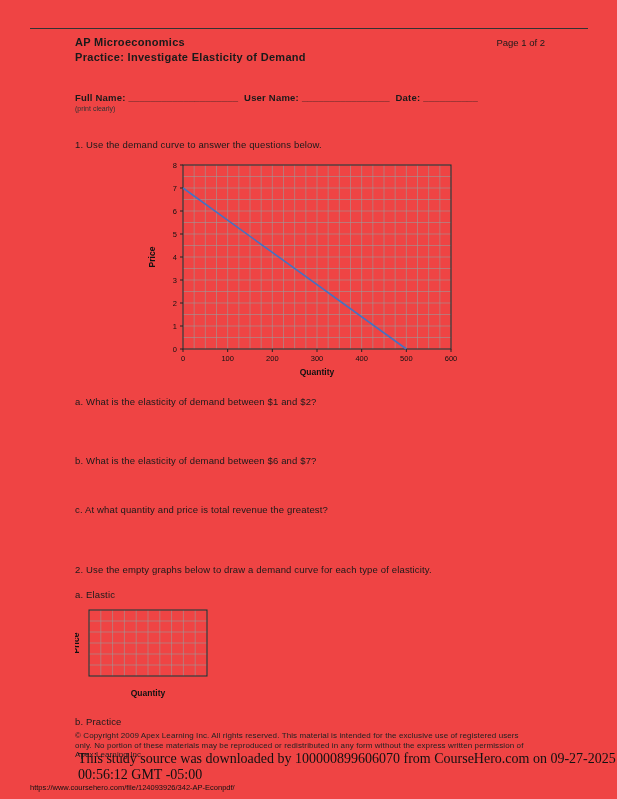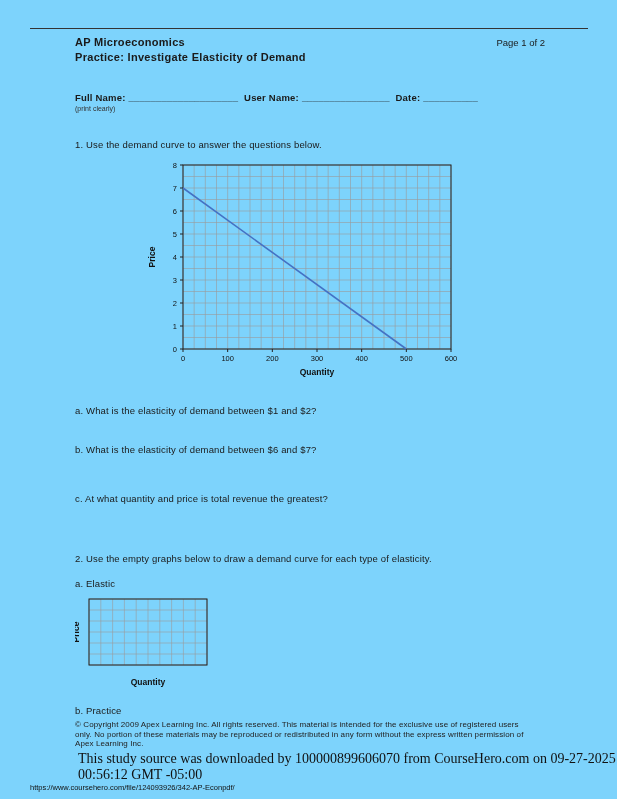--- a/index.html
+++ b/index.html
@@ -1,34 +1,34 @@
 <!DOCTYPE html>
 <html><head>
 <meta charset="utf-8">
 <style>
   *{box-sizing:border-box;}
   html,body{margin:0;padding:0;background:#ffffff;}
   .sheet{
-    position:relative;width:617px;height:799px;background:#7dd3fc;
+    position:relative;width:617px;height:799px;background:#ef4444;
     font-family:"Liberation Sans","DejaVu Sans",sans-serif;color:#1a1a1a;overflow:hidden;
   }
   .top-rule{position:absolute;left:30px;top:28px;width:558px;border-top:1px solid #333;}
   .content{position:absolute;left:75px;top:36px;width:470px;}
   .header-row{display:flex;justify-content:space-between;align-items:flex-start;}
   .course{font-weight:bold;font-size:11px;letter-spacing:.3px;line-height:13px;}
   .doc-title{font-weight:bold;font-size:11px;letter-spacing:.3px;line-height:13px;margin-top:2px;}
   .pagenum{font-size:9.5px;padding-top:1px;margin-left:40px;}
   .name-row{margin-top:28px;font-size:9.5px;font-weight:bold;letter-spacing:.2px;white-space:nowrap;line-height:11px;}
   .name-row span{margin-right:3px;}
   .print-clearly{font-size:7px;color:#333;margin-top:2px;line-height:8px;}
   .q{font-size:9.5px;line-height:11px;letter-spacing:.15px;}
   .q1{margin-top:26px;}
   .chart1{margin-top:9px;margin-left:68px;}
-  .q1a{margin-top:26px;}
-  .q1b{margin-top:28px;}
+  .q1a{margin-top:17px;}
+  .q1b{margin-top:48px;}
   .q1c{margin-top:38px;}
   .q2{margin-top:49px;}
   .q2a{margin-top:14px;}
   .chart2{margin-top:6px;}
   .q2b{margin-top:16px;}
   .copyright{margin-top:4px;font-size:8px;line-height:9.5px;width:460px;color:#222;letter-spacing:.1px;}
   .src-note{position:absolute;left:34px;top:751px;font-family:"Liberation Serif","DejaVu Serif",serif;font-size:14px;color:#111;margin-left:44px;}
   .url-note{position:absolute;left:30px;top:783px;font-family:Liberation Sans, sans-serif;font-size:7.5px;color:#111;text-decoration:none;}
   .chart svg{display:block;}
 </style>

